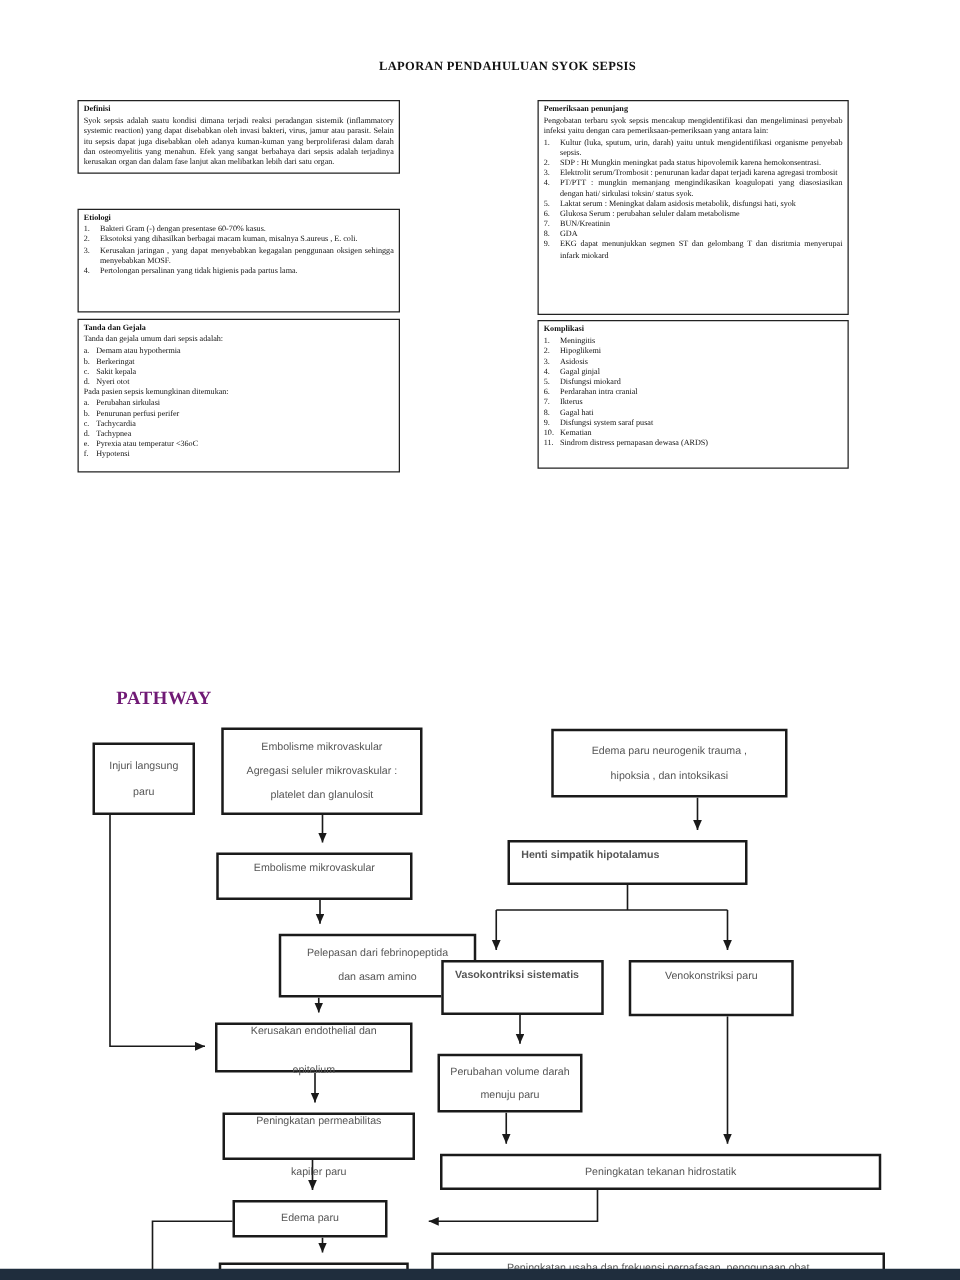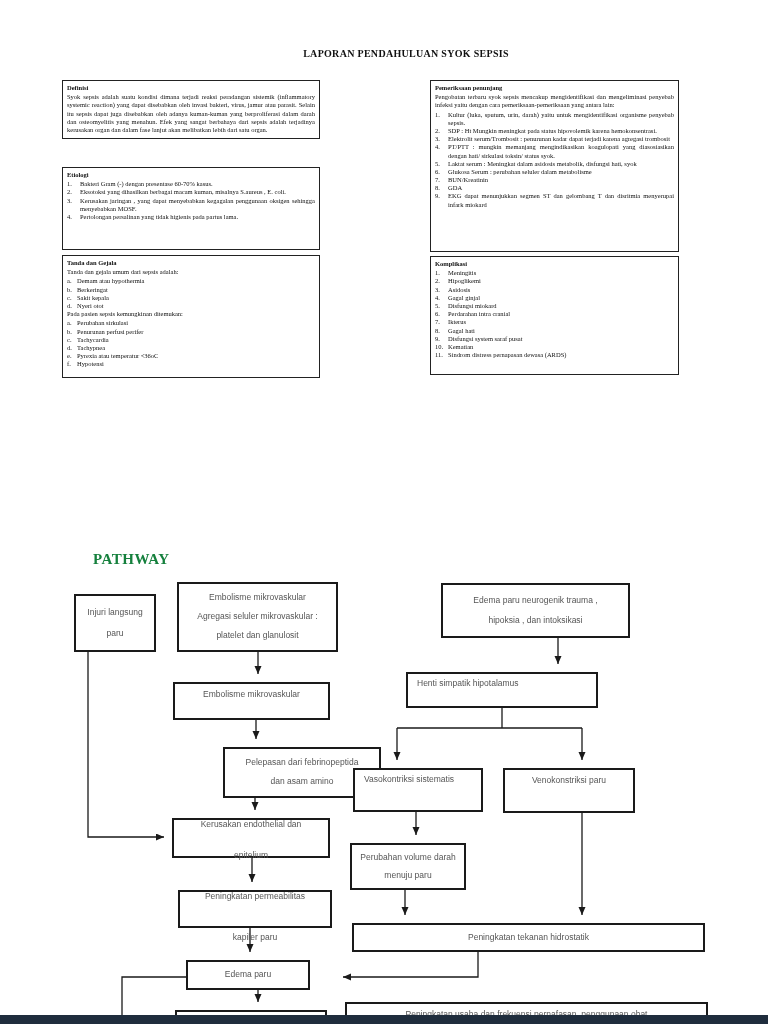--- a/index.html
+++ b/index.html
@@ -24,28 +24,28 @@
   ol.alpha li::before{content:counter(a,lower-alpha) ".";position:absolute;left:-10px;}
 
   #box-definisi{left:62px;top:80px;width:258px;height:59px;}
   #box-etiologi{left:62px;top:167px;width:258px;height:83px;}
   #box-tanda{left:62px;top:255px;width:258px;height:123px;}
   #box-penunjang{left:430px;top:80px;width:249px;height:172px;}
   #box-komplikasi{left:430px;top:256px;width:249px;height:119px;}
 
   
   .pathway-heading{position:absolute;left:93px;top:551px;font-size:15px;font-weight:bold;
-                   letter-spacing:.5px;color:#15803d;}
+                   letter-spacing:.5px;color:#701a75;}
   .node{position:absolute;border:2px solid #1a1a1a;box-sizing:border-box;background:#fff;
         display:flex;flex-direction:column;align-items:center;justify-content:space-evenly;
         font-family:"Liberation Sans",sans-serif;font-size:8.5px;color:#555;text-align:center;
         line-height:1.1;}
   .node .line{display:block;padding:0 2px;}
   .node.align-left{align-items:flex-start;justify-content:flex-start;
-                   padding:5px 7px;text-align:right;}
+                   padding:5px 7px;text-align:right;font-weight:bold;}
   .node.align-top{justify-content:flex-start;padding-top:6px;}
 
   #n-injuri{left:74px;top:594px;width:82px;height:58px;}
   #n-agregasi{left:177px;top:582px;width:161px;height:70px;}
   #n-neurogenik{left:441px;top:583px;width:189px;height:55px;}
   #n-henti{left:406px;top:672px;width:192px;height:36px;}
   #n-emboli2{left:173px;top:682px;width:157px;height:38px;}
   #n-pelepasan{left:180px;top:747px;width:158px;height:51px;margin-left:43px;}
   #n-vasokontriksi{left:353px;top:768px;width:130px;height:44px;}
   #n-venokonstriksi{left:503px;top:768px;width:132px;height:45px;}

